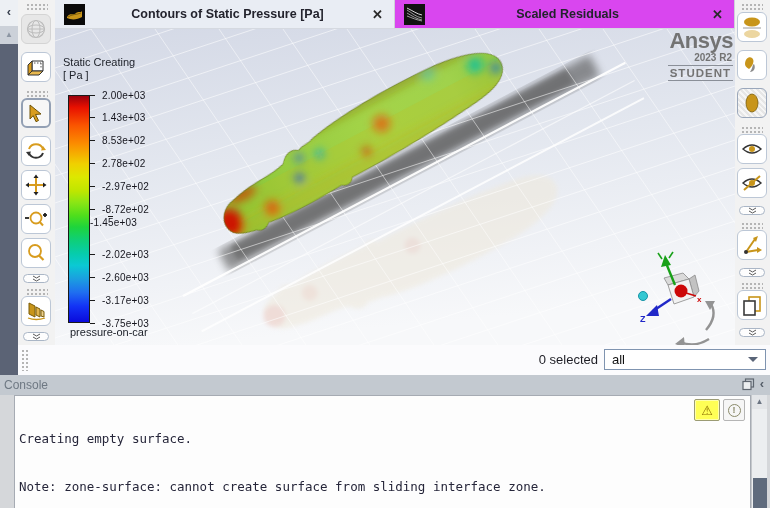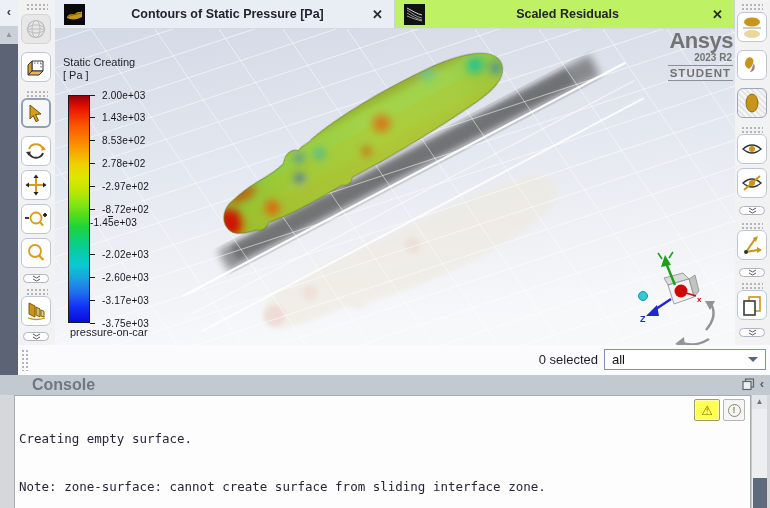--- a/index.html
+++ b/index.html
@@ -19,21 +19,21 @@
   .btn.active { border:2px solid #93a0b4; background:#f7f7f7; }
   .btn.pressed { background:repeating-linear-gradient(45deg,#e6e6e6 0 2px,#f6f6f6 2px 4px); border-color:#9aa7bb; }
   .pill { position:absolute; width:26px; height:9px; background:#fdfdfd; border:1px solid #aab6c6; border-radius:5px; display:flex; align-items:center; justify-content:center; cursor:pointer; }
   .dots-h { position:absolute; width:22px; height:7px; background-image:radial-gradient(#b5b5b5 0.9px, transparent 1px); background-size:4px 4px; }
   .dots-v { position:absolute; width:9px; height:22px; background-image:radial-gradient(#b5b5b5 0.9px, transparent 1px); background-size:4px 4px; }
 
   
   .tabbar { left:55px; top:0; width:680px; height:29px; display:flex; }
   .tab { flex:1; display:flex; align-items:center; padding:8px 9px; border-right:1px solid #cdd1d8; border-bottom:1px solid #d5d9e0; cursor:pointer; }
   .tab.active { background:#e9edf4; }
-  .tab.inactive { background:#bef264; }
+  .tab.inactive { background:#d946ef; }
   .tab-title { flex:1; text-align:center; font-size:12.5px; font-weight:bold; color:#23232d; white-space:nowrap; overflow:hidden; }
   .tab-close { font-size:13px; font-weight:bold; color:#2a2a2a; padding:0 2px; cursor:pointer; }
 
   
   #viewport { left:55px; top:0; width:680px; height:345px; }
   #scene { position:absolute; left:0; top:29px; width:680px; height:316px; display:block; }
 
   
   .legend-title { left:8px; top:56px; font-size:11px; color:#20242c; line-height:13px; }
   .colorbar { left:13px; top:95px; width:22px; height:228px; border:1px solid #1a1a1a;
@@ -52,21 +52,21 @@
   
   .selrow { left:18px; top:345px; width:752px; height:30px; background:#fbfbfd; }
   .selcount { position:absolute; right:172px; top:7px; font-size:13px; color:#1d1d24; }
   .dropdown { position:absolute; right:4px; top:4px; width:162px; height:21px; background:#ffffff; border:1px solid #7f94b0; display:flex; align-items:center; cursor:pointer; }
   .dropdown-value { flex:1; font-size:13px; color:#111; padding-left:7px; }
   .dropdown-arrow { width:0; height:0; border-left:5px solid transparent; border-right:5px solid transparent; border-top:5px solid #5a6578; margin-right:7px; }
 
   
   .console-panel { left:0; top:375px; width:770px; height:133px; background:#d5d7da; }
   .console-header { position:absolute; left:0; top:0; width:770px; height:20px; background:#c3c9d0; display:flex; align-items:center; }
-  .console-title { font-size:16px; font-weight:bold; color:#6e7883; padding-left:32px; }
+  .console-title { font-size:12px; font-weight:normal; color:#6e7883; padding-left:4px; }
   .console-hdr-icons { position:absolute; right:6px; top:2px; display:flex; gap:5px; align-items:center; }
   .console-collapse { font-size:13px; font-weight:bold; color:#555d68; cursor:pointer; line-height:14px; }
   .console-body { position:absolute; left:14px; top:20px; width:737px; height:113px; background:#fdfdfd; border:1px solid #a6abb3; border-bottom:none; overflow:hidden; }
   .console-text { padding:3px 4px; font-family:"DejaVu Sans Mono","Liberation Mono",monospace; font-size:12.5px; line-height:16px; color:#26263a; white-space:pre; }
   .warnbtns { position:absolute; right:5px; top:3px; display:flex; gap:3px; }
   .warnbtn { width:26px; height:22px; border:1px solid #9b9b74; background:#ffff55; border-radius:2px; display:flex; align-items:center; justify-content:center; font-size:13px; color:#8a6d00; cursor:pointer; box-shadow:inset 0 0 0 1px #ffffaa; }
   .infobtn { width:22px; height:22px; border:1px solid #b5b5b5; background:#f6f6f6; border-radius:2px; display:flex; align-items:center; justify-content:center; cursor:pointer; }
   .infobtn .circ { width:13px; height:13px; border:1.5px solid #8a8a6a; border-radius:50%; font-size:9px; font-weight:bold; color:#8a8a6a; text-align:center; line-height:11px; }
   .vscroll { position:absolute; left:751px; top:20px; width:16px; height:113px; background:#eceef0; border-left:1px solid #c5c8cc; }
   .vscroll-up { height:14px; background:#e3e5e8; color:#6b7482; font-size:8px; text-align:center; line-height:14px; cursor:pointer; }

